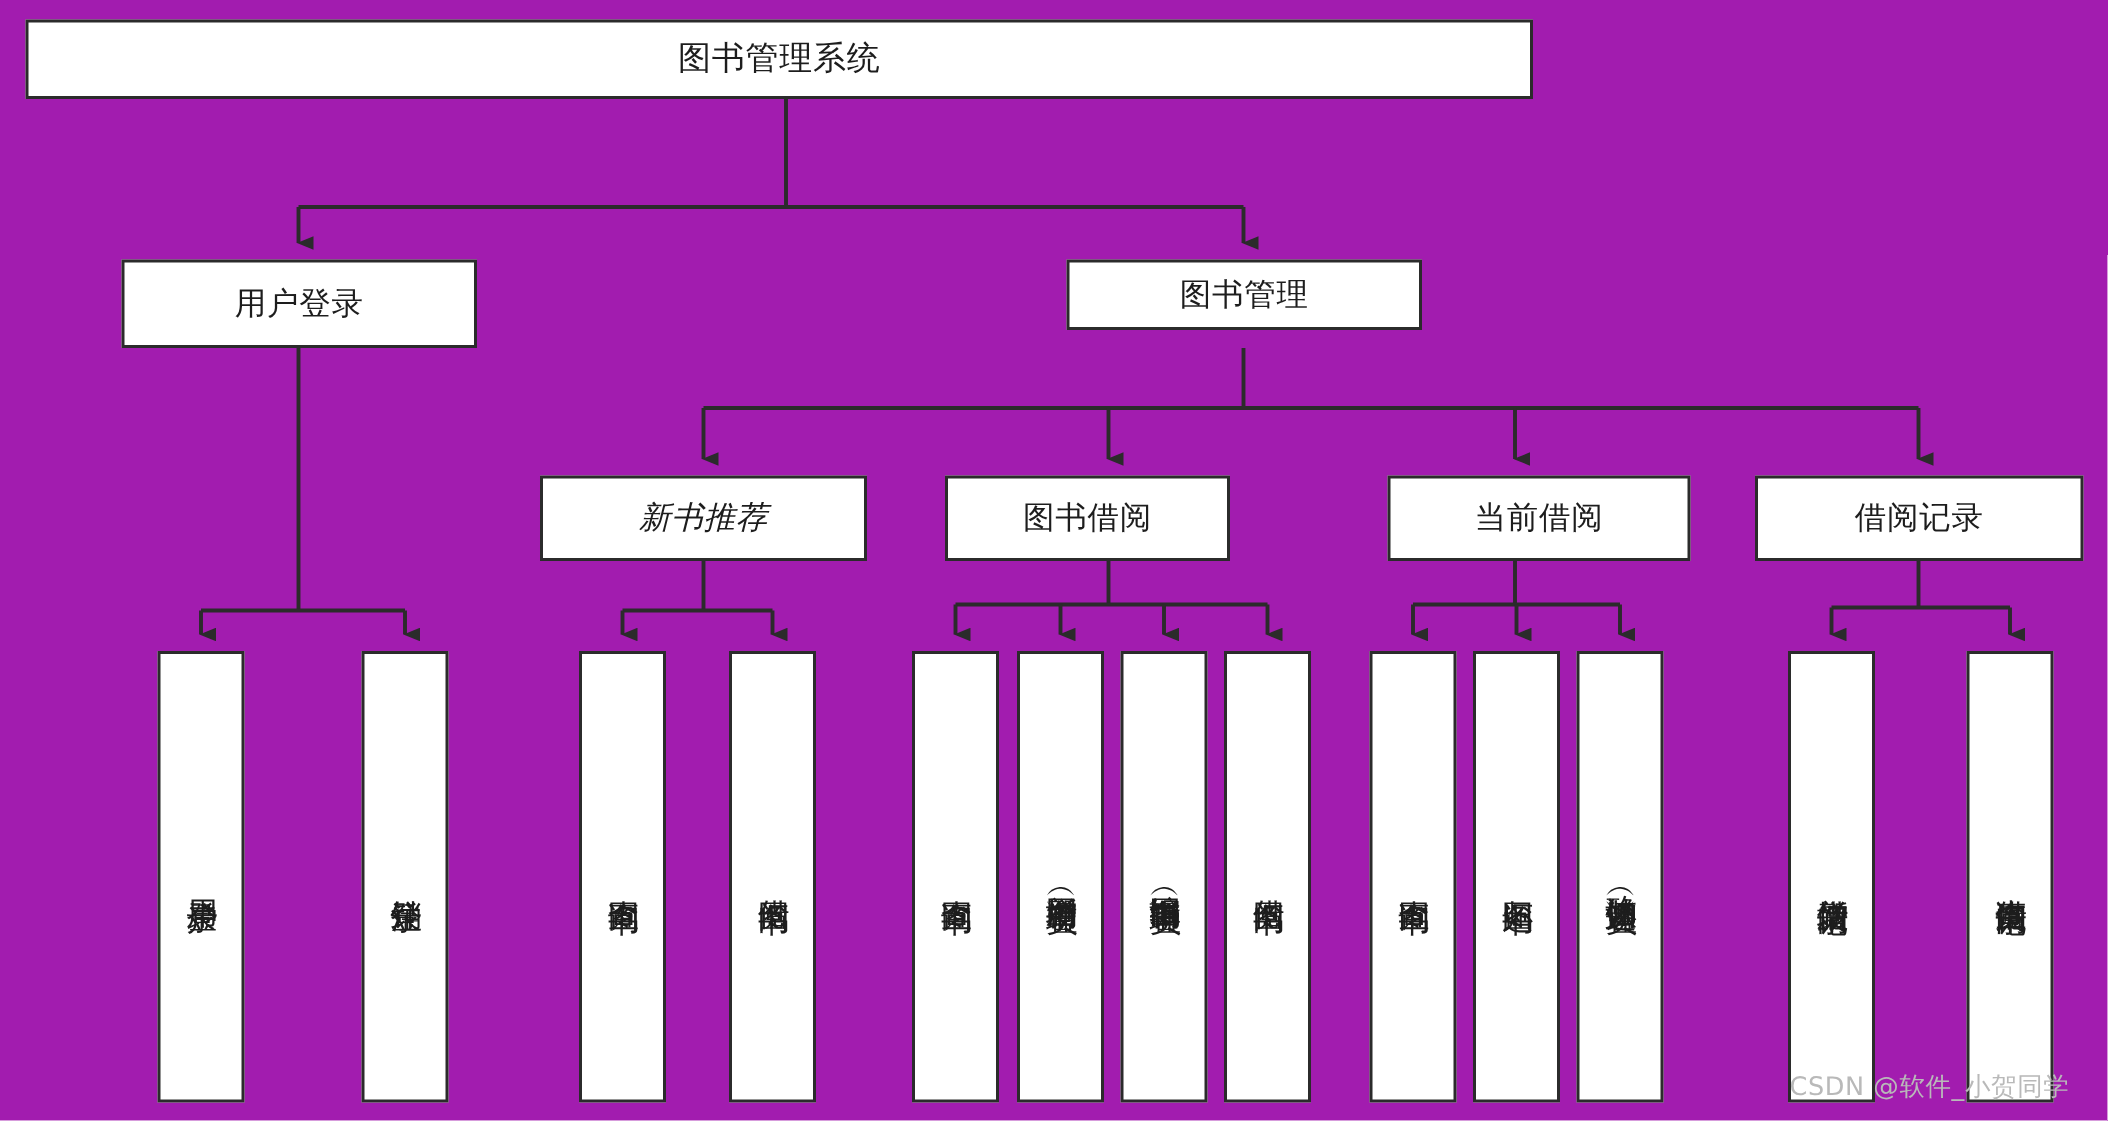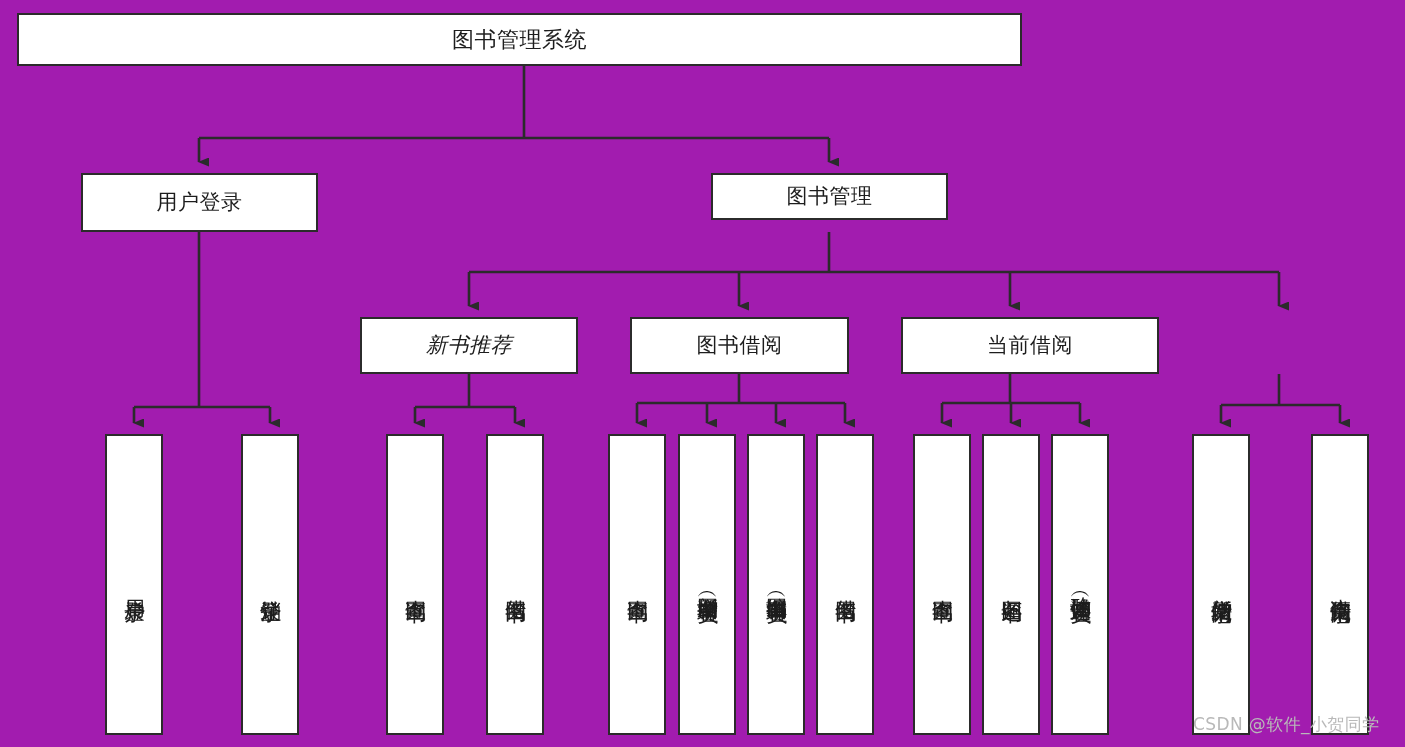--- a/index.html
+++ b/index.html
@@ -124,25 +124,28 @@
   <div class="node" style="left:81px; top:173px; width:237px; height:59px;">
     <span class="label">用户登录</span>
   </div>
   <div class="node" style="left:711px; top:173px; width:237px; height:47px;">
     <span class="label">图书管理</span>
   </div>
 
   <div class="node" style="left:360px; top:317px; width:218px; height:57px;font-style:italic;">
     <span class="label">新书推荐</span>
   </div>
-  <div class="node" style="left:630px; top:317px; width:219px; height:57px;">
+  <div class="node" style="left:630px; top:317px; width:190px; height:57px;">
     <span class="label">图书借阅</span>
   </div>
-  <div class="node" style="left:901px; top:317px; width:258px; height:57px;">
+  <div class="node" style="left:925px; top:317px; width:202px; height:57px;">
     <span class="label">当前借阅</span>
+  </div>
+  <div class="node" style="left:1170px; top:317px; width:219px; height:57px;">
+    <span class="label">借阅记录</span>
   </div>
 
   <div class="node leaf" style="left:105px; top:434px; width:58px; height:301px;">
     <span class="label">用户登录</span>
   </div>
   <div class="node leaf" style="left:241px; top:434px; width:58px; height:301px;">
     <span class="label">注销登录</span>
   </div>
   <div class="node leaf" style="left:386px; top:434px; width:58px; height:301px;">
     <span class="label">查询图书</span>

